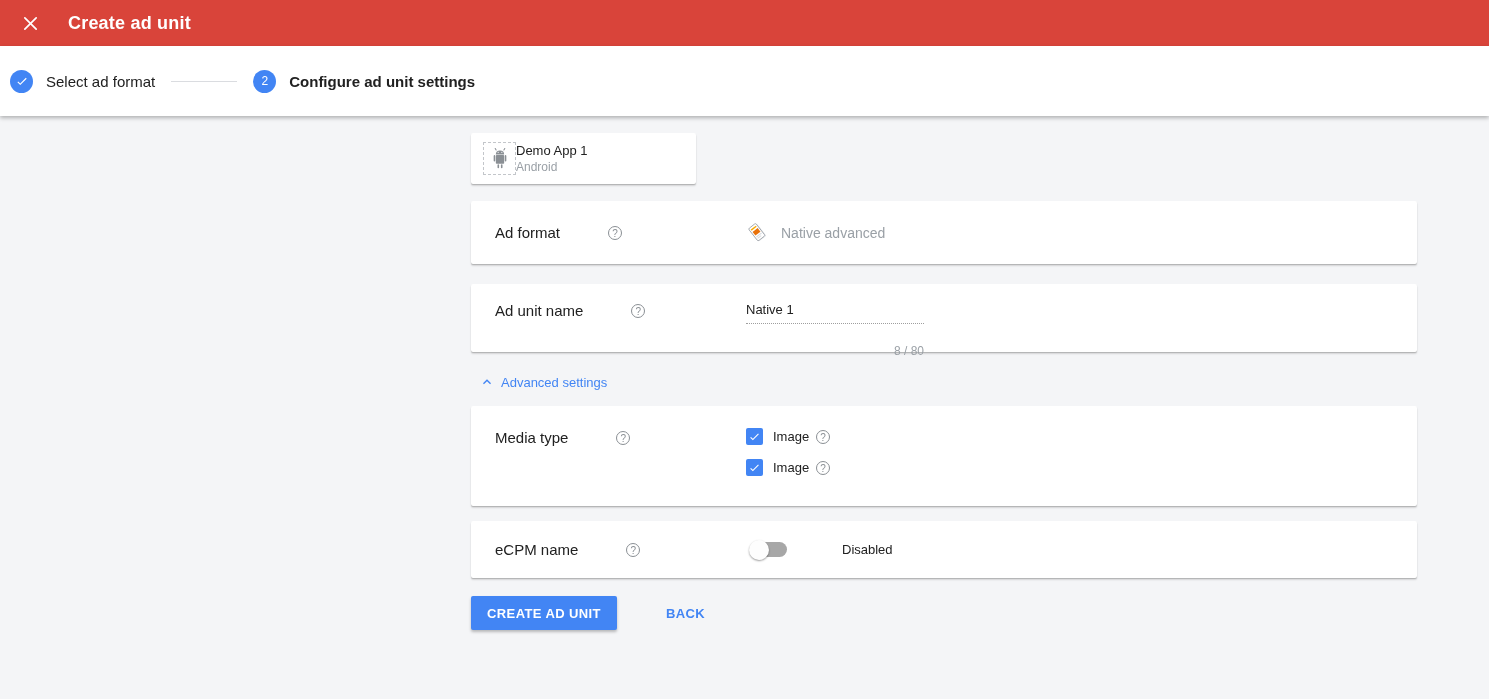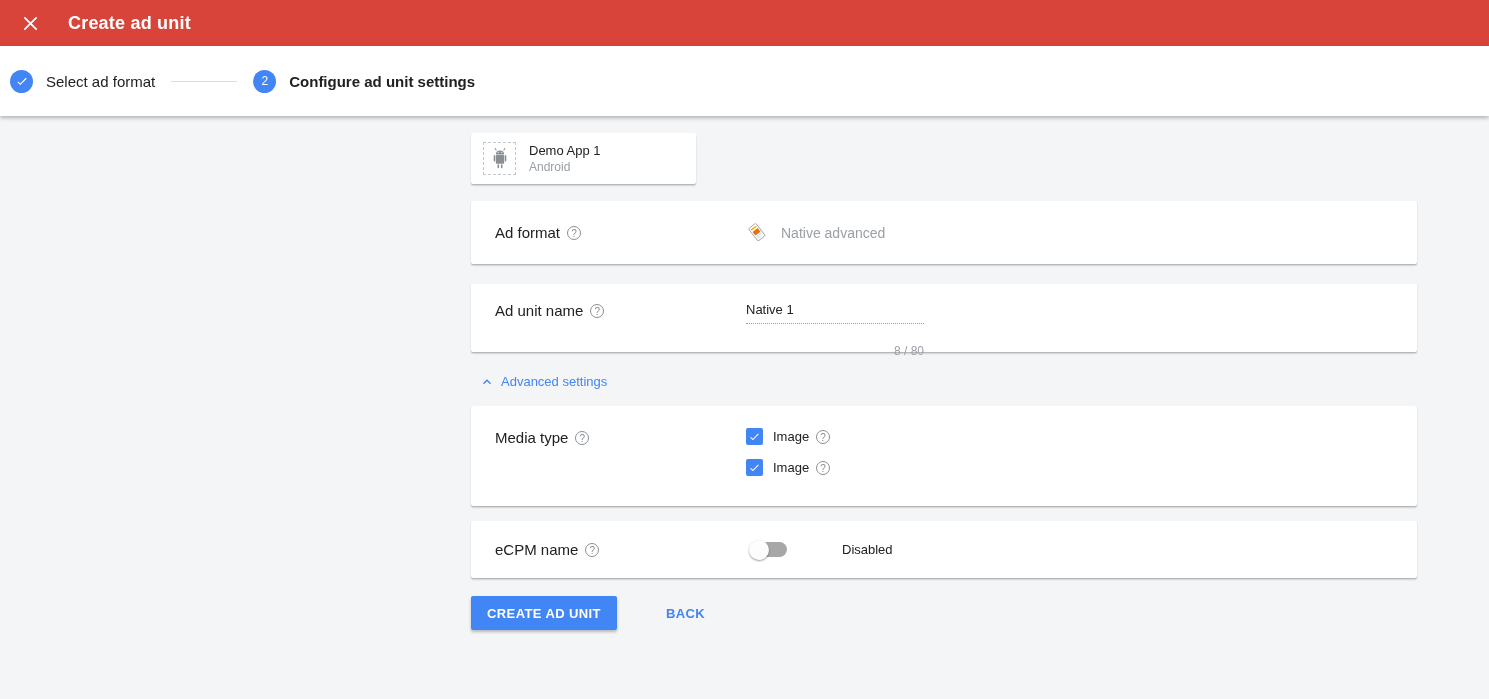--- a/index.html
+++ b/index.html
@@ -44,47 +44,47 @@
 
   
   .app-card {
     width:225px; height:51px; display:flex; align-items:center; padding:0 12px;
     margin-bottom:17px;
   }
   .app-icon-box {
     width:33px; height:33px; border:1px dashed #c3c6ca; display:flex;
     align-items:center; justify-content:center; flex:0 0 auto;
   }
-  .app-meta { margin-left:13px; }
+  .app-meta { }
   .app-name { font-size:13px; color:#212121; }
   .app-platform { font-size:12px; color:#9aa0a6; margin-top:2px; }
 
   
-  .row-label { font-size:15px; color:#212121; display:flex; align-items:center; flex:0 0 231px; }
+  .row-label { font-size:15px; color:#212121; display:flex; align-items:center; flex:0 0 231px;gap:41px; }
   .help-icon {
     width:14px; height:14px; border:1px solid #8a8f94; border-radius:50%;
     font-size:10px; line-height:13px; color:#8a8f94; text-align:center;
     margin-left:7px; flex:0 0 auto; display:inline-block;
   }
 
   .card-format { height:63px; display:flex; align-items:center; padding-left:24px; margin-bottom:20px; }
   .format-value { display:flex; align-items:center; color:#9aa0a6; font-size:14px; margin-left:20px; }
   .format-icon { margin-right:11px; display:flex; }
 
   .card-name { height:68px; display:flex; padding:16px 0 0 24px; }
   .name-field { margin-left:20px; width:178px; }
   .name-input {
     border:none; outline:none; width:100%; font-size:13px; color:#212121;
     border-bottom:1px dotted #9e9e9e; padding-bottom:6px; background:transparent;
     font-family:"Liberation Sans", sans-serif;
   }
   .char-counter { text-align:right; font-size:12px; color:#9aa0a6; margin-top:20px; }
 
   .advanced-link {
-    display:flex; align-items:flex-start; margin:22px 0 16px 8px; color:#4285f4;
+    display:flex; align-items:center; margin:22px 0 16px 8px; color:#4285f4;
     font-size:13px; cursor:pointer; width:fit-content;
   }
   .advanced-link .chev { display:flex; margin-right:6px; }
 
   .card-media { height:100px; display:flex; padding:22px 0 0 24px; margin-bottom:15px; }
   .media-options { margin-left:20px; }
   .check-row { display:flex; align-items:center; margin-bottom:14px; }
   .checkbox {
     width:17px; height:17px; background:#4285f4; border-radius:2px;
     display:flex; align-items:center; justify-content:center; cursor:pointer; flex:0 0 auto;

